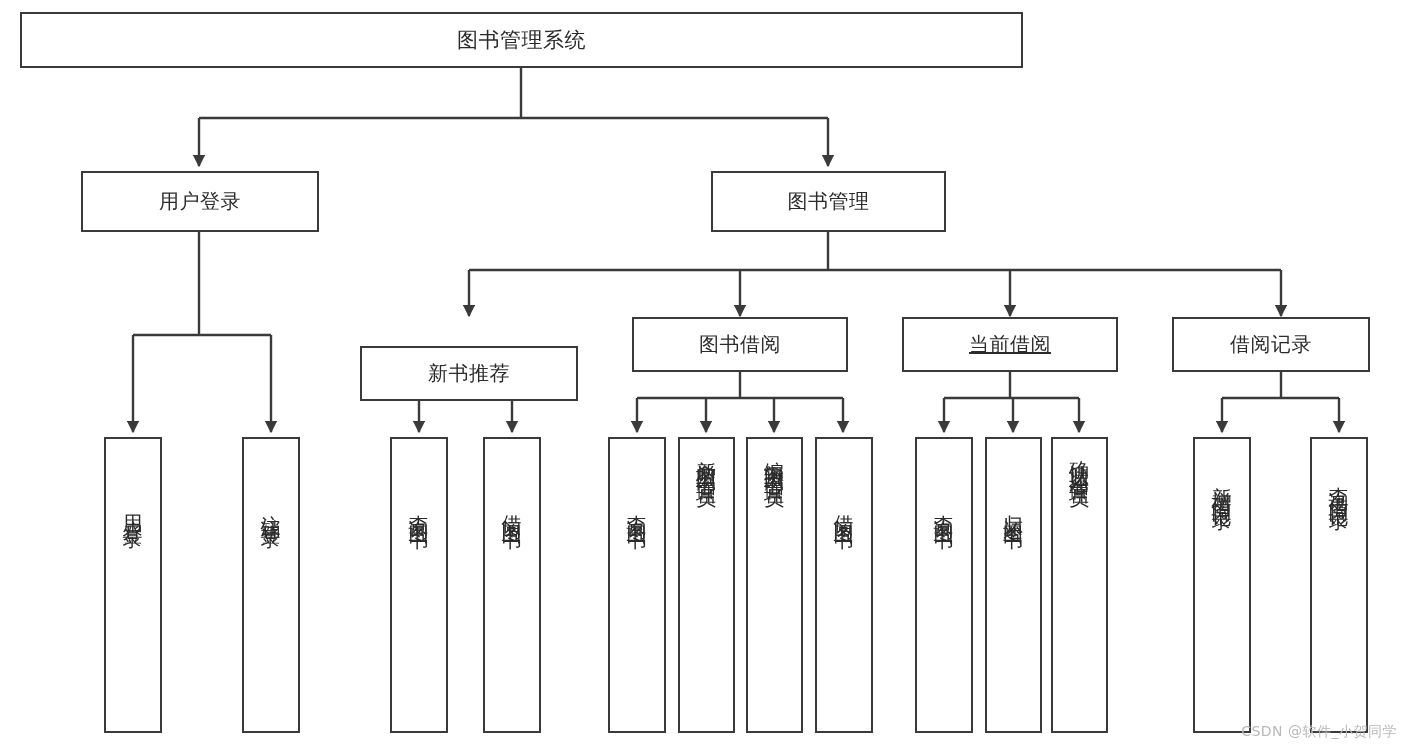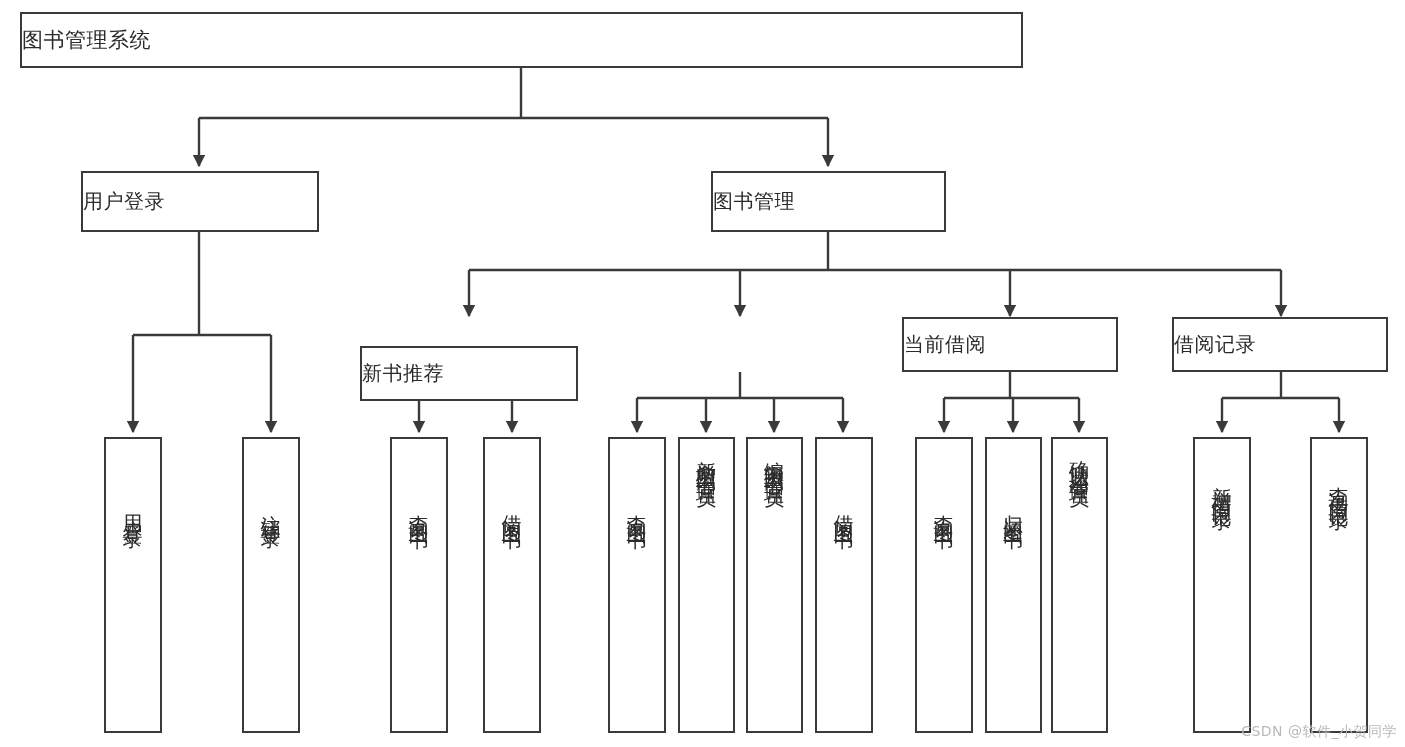--- a/index.html
+++ b/index.html
@@ -26,20 +26,21 @@
     height: 747px;
     pointer-events: none;
   }
   .node {
     position: absolute;
     box-sizing: border-box;
     background: #ffffff;
     border: 2.2px solid #3a3a3a;
     display: flex;
     align-items: center;
+    justify-content: center;
     color: #2b2b2b;
     line-height: 1.18;
   }
   .node .label {
     display: block;
     text-align: center;
   }
   
   .node.horiz .label {
     font-size: 20px;
@@ -140,24 +141,27 @@
   <div class="node horiz" style="left:81px; top:171px; width:238px; height:61px;">
     <span class="label">用户登录</span>
   </div>
   <div class="node horiz" style="left:711px; top:171px; width:235px; height:61px;">
     <span class="label">图书管理</span>
   </div>
 
   <div class="node horiz" style="left:360px; top:317px; width:218px; height:55px;margin-top:29px;">
     <span class="label">新书推荐</span>
   </div>
-  <div class="node horiz" style="left:902px; top:317px; width:216px; height:55px;">
+  <div class="node horiz" style="left:632px; top:317px; width:216px; height:55px;">
+    <span class="label">图书借阅</span>
+  </div>
+  <div class="node horiz" style="left:902px; top:317px; width:216px; height:55px;text-decoration:underline;">
     <span class="label">当前借阅</span>
   </div>
-  <div class="node horiz" style="left:1172px; top:317px; width:216px; height:55px;">
+  <div class="node horiz" style="left:1172px; top:317px; width:198px; height:55px;">
     <span class="label">借阅记录</span>
   </div>
 
   <div class="node vert" style="left:104px; top:437px; width:58px; height:296px; padding-top:60px;">
     <span class="label">用户登录</span>
   </div>
   <div class="node vert" style="left:242px; top:437px; width:58px; height:296px; padding-top:60px;">
     <span class="label">注销登录</span>
   </div>
 

